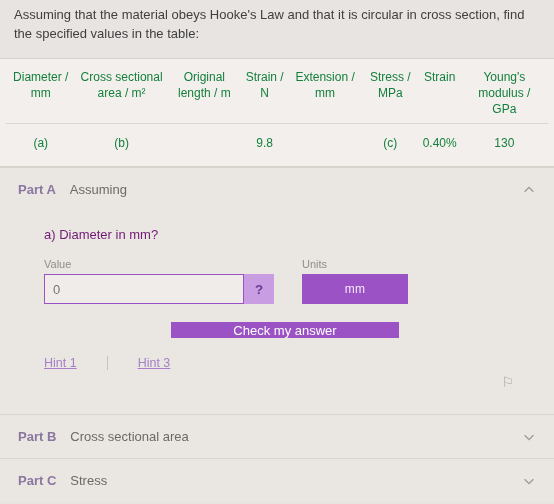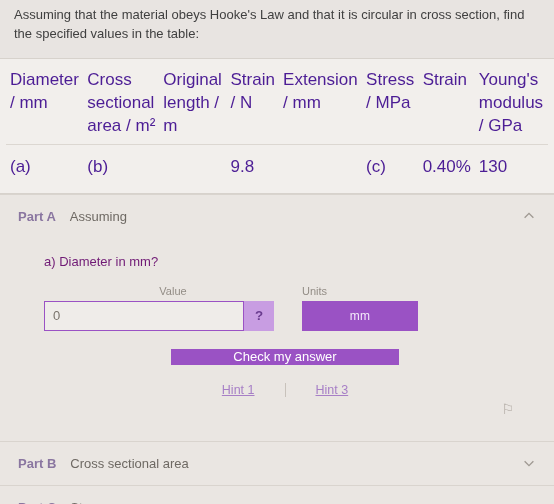--- a/index.html
+++ b/index.html
@@ -19,52 +19,52 @@
   }
   .table-wrap {
     background: #f2efec;
     border-top: 1px solid #d7d2cc;
     border-bottom: 1px solid #d7d2cc;
     padding: 4px 6px;
   }
   table { width: 100%; border-collapse: collapse; }
   th, td {
     padding: 6px 4px;
-    text-align: left;
+    text-align: center;
     font-weight: 400;
-    color: #4c1d95;
-    font-size: 17px;
+    color: #15803d;
+    font-size: 12px;
     vertical-align: top;
   }
   th { line-height: 1.35; }
   tbody tr { border-top: 1px solid #dcd7d1; }
   tbody td { padding: 12px 4px; }
   .part-header {
     display: flex;
-    align-items: flex-start;
+    align-items: flex-end;
     padding: 14px 18px;
     border-top: 1px solid #d9d4ce;
     background: #eae6e2;
     cursor: pointer;
   }
   .part-header .part-tag { font-weight: 600; color: #8a76a0; margin-right: 14px; }
   .part-header .part-title { color: #6e6963; }
   .chev {
     margin-left: auto;
     width: 14px; height: 14px;
     color: #a09a93;
   }
   .part-body {
     padding: 10px 28px 24px 44px;
     background: #eae6e2;
   }
   .q-text { color: #701a75; margin: 6px 0 16px 0; }
   .labels { display: flex; }
   .labels span:first-child { width: 258px; }
-  .labels span { font-size: 11px; color: #938d86; margin-bottom: 4px; text-align: center; }
+  .labels span { font-size: 11px; color: #938d86; margin-bottom: 4px; }
   .input-row { display: flex; align-items: stretch; }
   .value-input {
     width: 200px;
     height: 30px;
     border: 1px solid #9a52c4;
     background: #efece9;
     padding: 0 8px;
     color: #7a746d;
     font-size: 13px;
     outline: none;
@@ -72,42 +72,42 @@
   .help-btn {
     width: 30px; height: 30px;
     background: #c89de2;
     color: #6a3c8f;
     border: none;
     font-weight: 600;
     cursor: pointer;
   }
   .units-chip {
     margin-left: 28px;
-    width: 116px; height: 30px;
+    width: 106px; height: 30px;
     background: #9a52c4;
     color: #f3e9fa;
     display: flex;
     align-items: center;
     justify-content: center;
     font-size: 12px;
     letter-spacing: .3px;
   }
   .check-btn {
     display: block;
     margin: 18px auto 0 auto;
     width: 228px; height: 16px;
     background: #9a52c4;
     color: #fff;
     border: none;
     font-size: 13px;
     cursor: pointer;
   }
   .hints {
     display: flex;
-    justify-content: center;
+    justify-content: flex-start;
     gap: 30px;
     margin-top: 18px;
   }
   .hints a {
     color: #a77fc6;
     text-decoration: underline;
     font-size: 12.5px;
     cursor: pointer;
   }
   .hints .divider {

